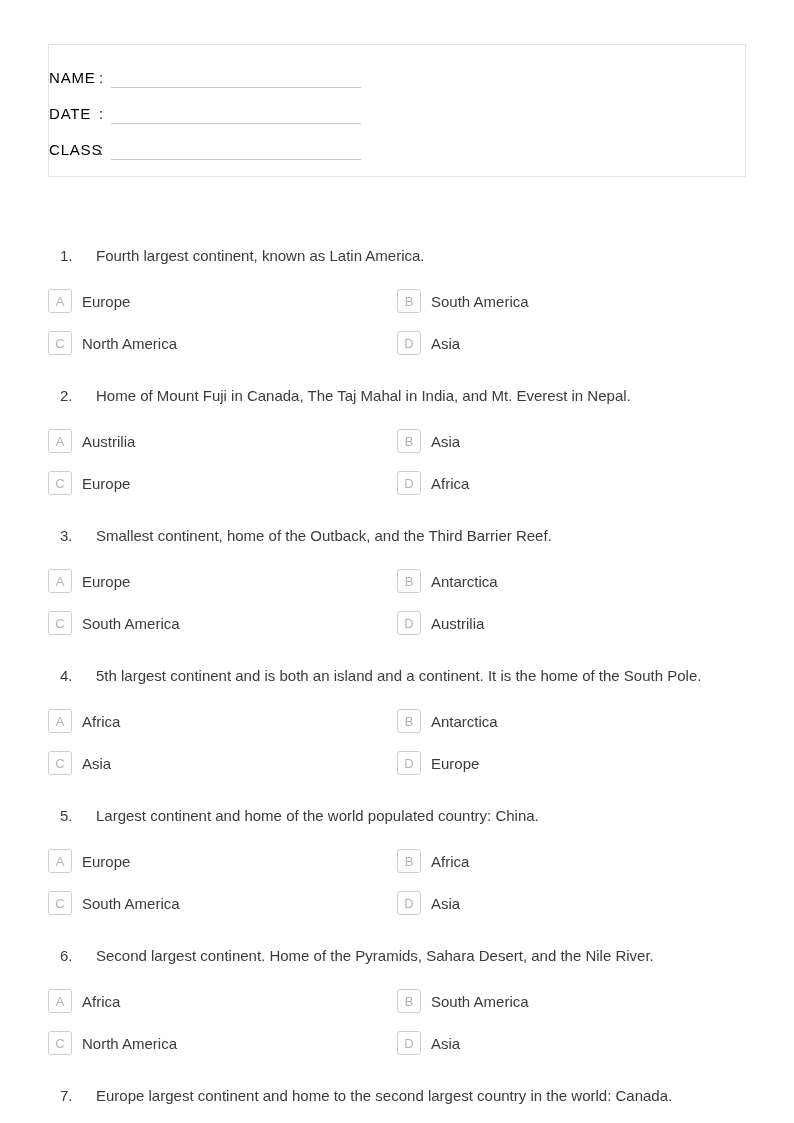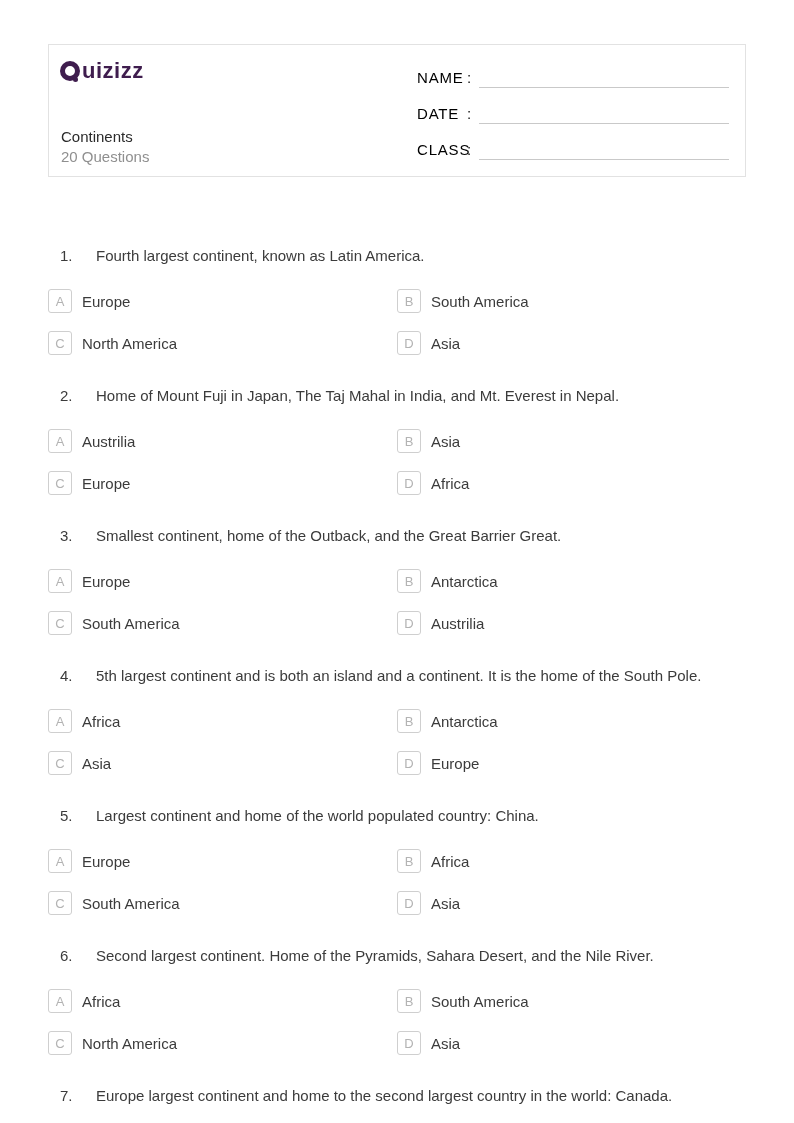--- a/index.html
+++ b/index.html
@@ -128,30 +128,20 @@
     font-size: 15px;
     color: #3b3b3b;
   }
 </style>
 </head>
 <body>
 
 <div class="page">
 
   <div class="header-box">
-    <div class="header-left">
-      <div class="logo">
-        <span class="logo-q"></span>
-        <span class="logo-text">uizizz</span>
-      </div>
-      <div class="title-block">
-        <div class="quiz-title">Continents</div>
-        <div class="quiz-subtitle">20 Questions</div>
-      </div>
-    </div>
     <div class="header-right">
       <div class="field-row">
         <span class="field-label-wrap">
           <span class="field-label">NAME</span>
           <span class="field-colon">:</span>
         </span>
         <span class="field-line"></span>
       </div>
       <div class="field-row">
         <span class="field-label-wrap">
@@ -193,21 +183,21 @@
         <div class="option">
           <span class="letter-box">D</span>
           <span class="option-label">Asia</span>
         </div>
       </div>
     </div>
 
     <div class="question">
       <div class="q-line">
         <span class="q-num">2.</span>
-        <span class="q-text">Home of Mount Fuji in Japan, The Taj Mahal in India, and Mt. Everest in Nepal.</span>
+        <span class="q-text">Home of Mount Fuji in Canada, The Taj Mahal in India, and Mt. Everest in Nepal.</span>
       </div>
       <div class="options">
         <div class="option">
           <span class="letter-box">A</span>
           <span class="option-label">Austrilia</span>
         </div>
         <div class="option">
           <span class="letter-box">B</span>
           <span class="option-label">Asia</span>
         </div>
@@ -218,21 +208,21 @@
         <div class="option">
           <span class="letter-box">D</span>
           <span class="option-label">Africa</span>
         </div>
       </div>
     </div>
 
     <div class="question">
       <div class="q-line">
         <span class="q-num">3.</span>
-        <span class="q-text">Smallest continent, home of the Outback, and the Great Barrier Great.</span>
+        <span class="q-text">Smallest continent, home of the Outback, and the Third Barrier Reef.</span>
       </div>
       <div class="options">
         <div class="option">
           <span class="letter-box">A</span>
           <span class="option-label">Europe</span>
         </div>
         <div class="option">
           <span class="letter-box">B</span>
           <span class="option-label">Antarctica</span>
         </div>

